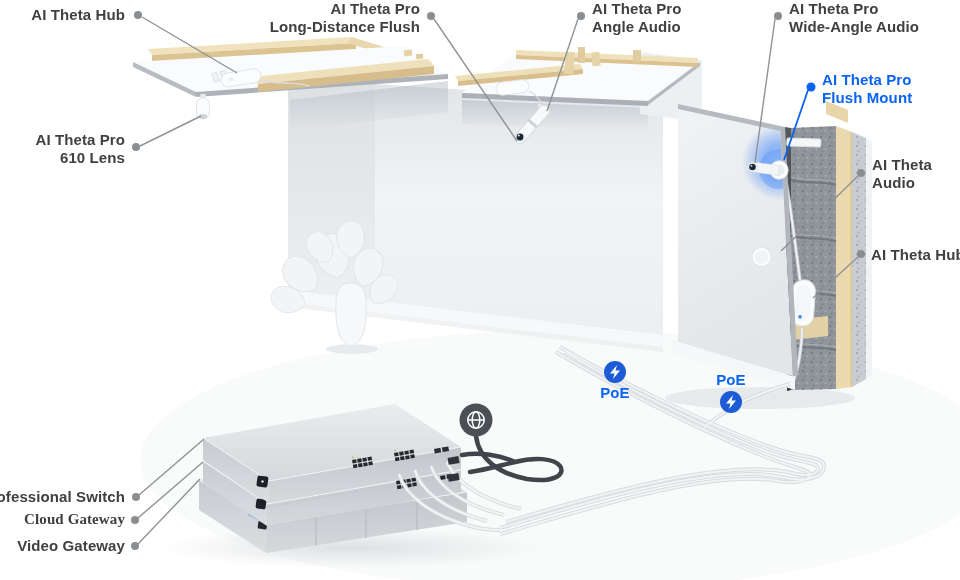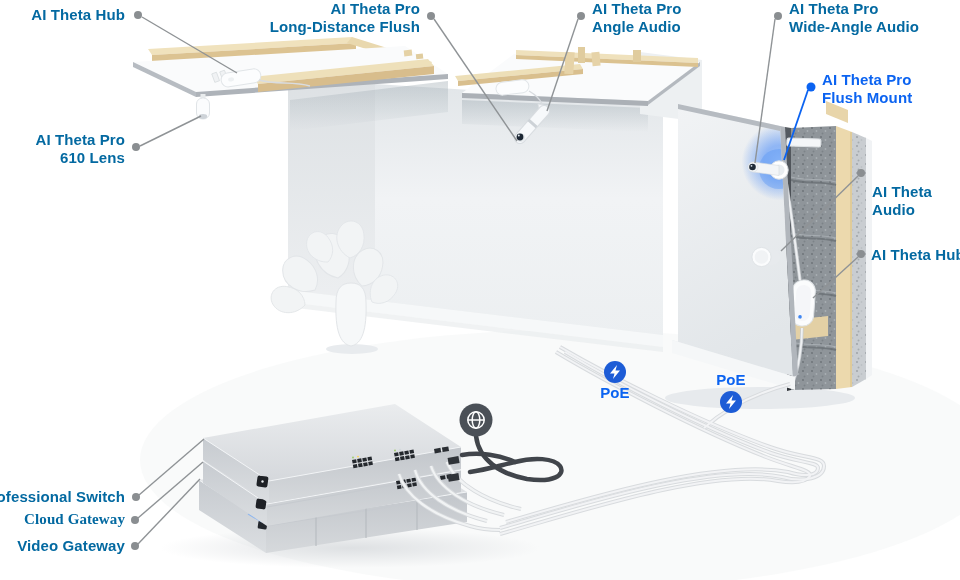--- a/index.html
+++ b/index.html
@@ -1,20 +1,20 @@
 <!DOCTYPE html>
 <html><head>
 <meta charset="utf-8">
 <style>
   html,body{margin:0;padding:0;background:#fff;}
   .stage{position:relative;width:960px;height:580px;background:#ffffff;overflow:hidden;
          font-family:"Liberation Sans",sans-serif;}
   .stage svg{position:absolute;left:0;top:0;}
   .lbl{position:absolute;font-weight:700;font-size:15px;line-height:17.5px;
-       color:#0369a1;white-space:nowrap;letter-spacing:.1px;}
+       color:#404040;white-space:nowrap;letter-spacing:.1px;}
   .lbl span{display:block;}
   .lbl.right{text-align:right;}
   .lbl.center{text-align:center;}
   .lbl.blue{color:#0b63f1;}
 </style>
 </head>
 <body>
 
 <div class="stage">
 <svg width="960" height="580" viewBox="0 0 960 580">
@@ -390,21 +390,21 @@
   <span>Angle Audio</span>
 </div>
 <div class="lbl" style="left:789px;top:0px;">
   <span>AI Theta Pro</span>
   <span>Wide-Angle Audio</span>
 </div>
 <div class="lbl blue" style="left:822px;top:71px;">
   <span>AI Theta Pro</span>
   <span>Flush Mount</span>
 </div>
-<div class="lbl" style="left:872px;top:156px;margin-top:27px;">
+<div class="lbl" style="left:872px;top:156px;">
   <span>AI Theta</span>
   <span>Audio</span>
 </div>
 <div class="lbl" style="left:871px;top:246px;">
   <span>AI Theta Hub</span>
 </div>
 <div class="lbl right" style="right:835px;top:488px;">
   <span>Professional Switch</span>
 </div>
 <div class="lbl right" style="right:835px;top:511px;font-family:Liberation Serif, serif;">

